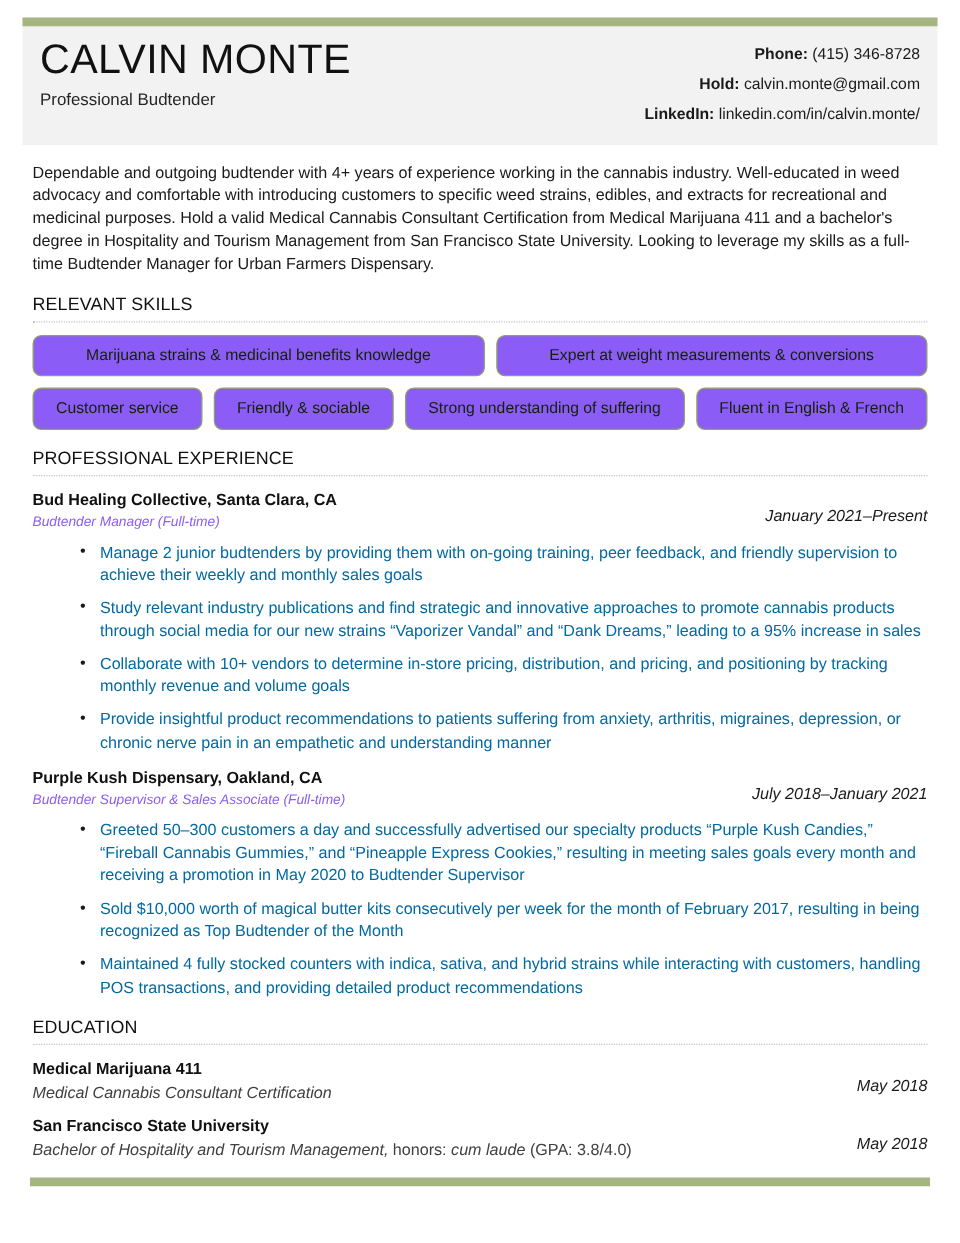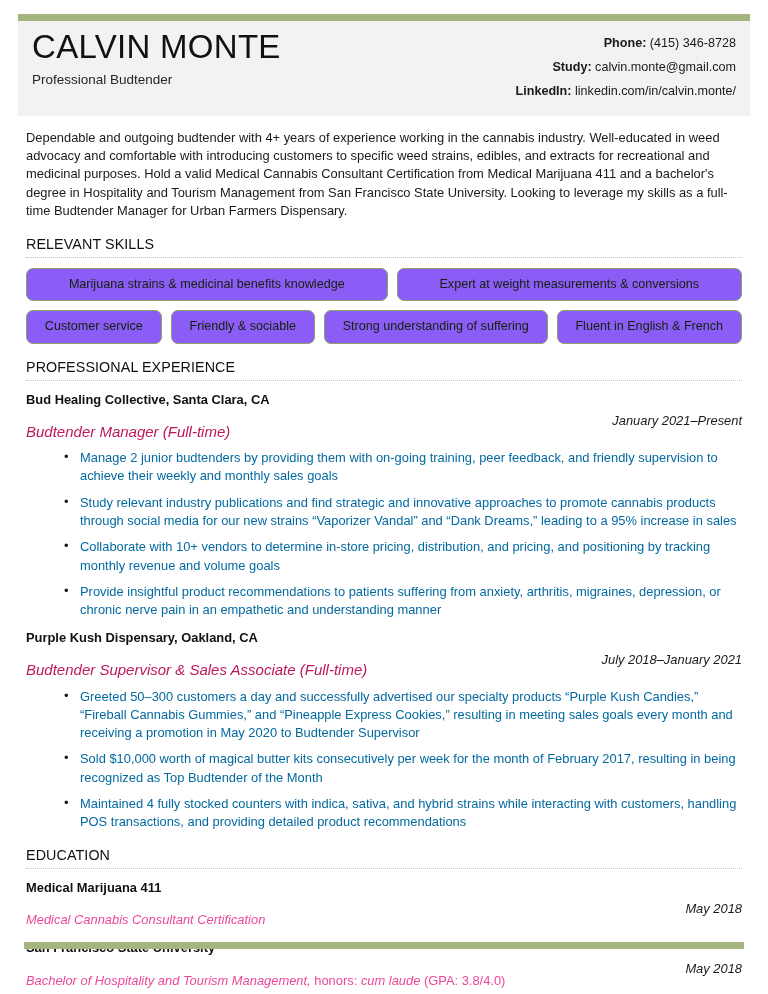--- a/index.html
+++ b/index.html
@@ -121,25 +121,25 @@
     justify-content: space-between;
   }
   .entry-left { flex: 1 1 auto; padding-right: 12px; }
   .company {
     font-size: 12.9px;
     font-weight: bold;
     color: #111111;
     line-height: 1.3;
   }
   .role {
-    font-size: 15px;
+    font-size: 11px;
     font-style: italic;
-    color: #be185d;
+    color: #8b5cf6;
     line-height: 1.35;
-    margin-top: 13px;
+    margin-top: 2px;
   }
   .entry-date {
     font-size: 12.9px;
     font-style: italic;
     color: #1a1a1a;
     white-space: nowrap;
     align-self: center;
     padding-top: 8px;
   }
   ul.bullets {
@@ -169,23 +169,23 @@
   .edu-entry { margin-top: 11px; }
   .edu-school {
     font-size: 12.9px;
     font-weight: bold;
     color: #111111;
     line-height: 1.3;
   }
   .edu-degree {
     font-size: 12.9px;
     font-style: italic;
-    color: #ec4899;
+    color: #404040;
     line-height: 1.35;
-    margin-top: 15px;
+    margin-top: 1px;
   }
   .edu-degree .roman { font-style: normal; }
   .edu-degree .ital { font-style: italic; }
 
   
   .footer-bar {
     position: absolute;
     left: 24px;
     right: 24px;
     top: 928px;
@@ -200,21 +200,21 @@
 
   <div class="header-block">
     <div class="green-bar"></div>
     <div class="header-inner">
       <div class="identity">
         <div class="name">CALVIN MONTE</div>
         <div class="job-title">Professional Budtender</div>
       </div>
       <div class="contact">
         <div><span class="lbl">Phone:</span><span> (415) 346-8728</span></div>
-        <div><span class="lbl">Study:</span><span> calvin.monte@gmail.com</span></div>
+        <div><span class="lbl">Hold:</span><span> calvin.monte@gmail.com</span></div>
         <div><span class="lbl">LinkedIn:</span><span> linkedin.com/in/calvin.monte/</span></div>
       </div>
     </div>
   </div>
 
   <div class="summary">Dependable and outgoing budtender with 4+ years of experience working in the cannabis industry. Well-educated in weed advocacy and comfortable with introducing customers to specific weed strains, edibles, and extracts for recreational and medicinal purposes. Hold a valid Medical Cannabis Consultant Certification from Medical Marijuana 411 and a bachelor's degree in Hospitality and Tourism Management from San Francisco State University. Looking to leverage my skills as a full-time Budtender Manager for Urban Farmers Dispensary.</div>
 
   <div class="section">
     <div class="section-title">RELEVANT SKILLS</div>
     <div class="divider"></div>

